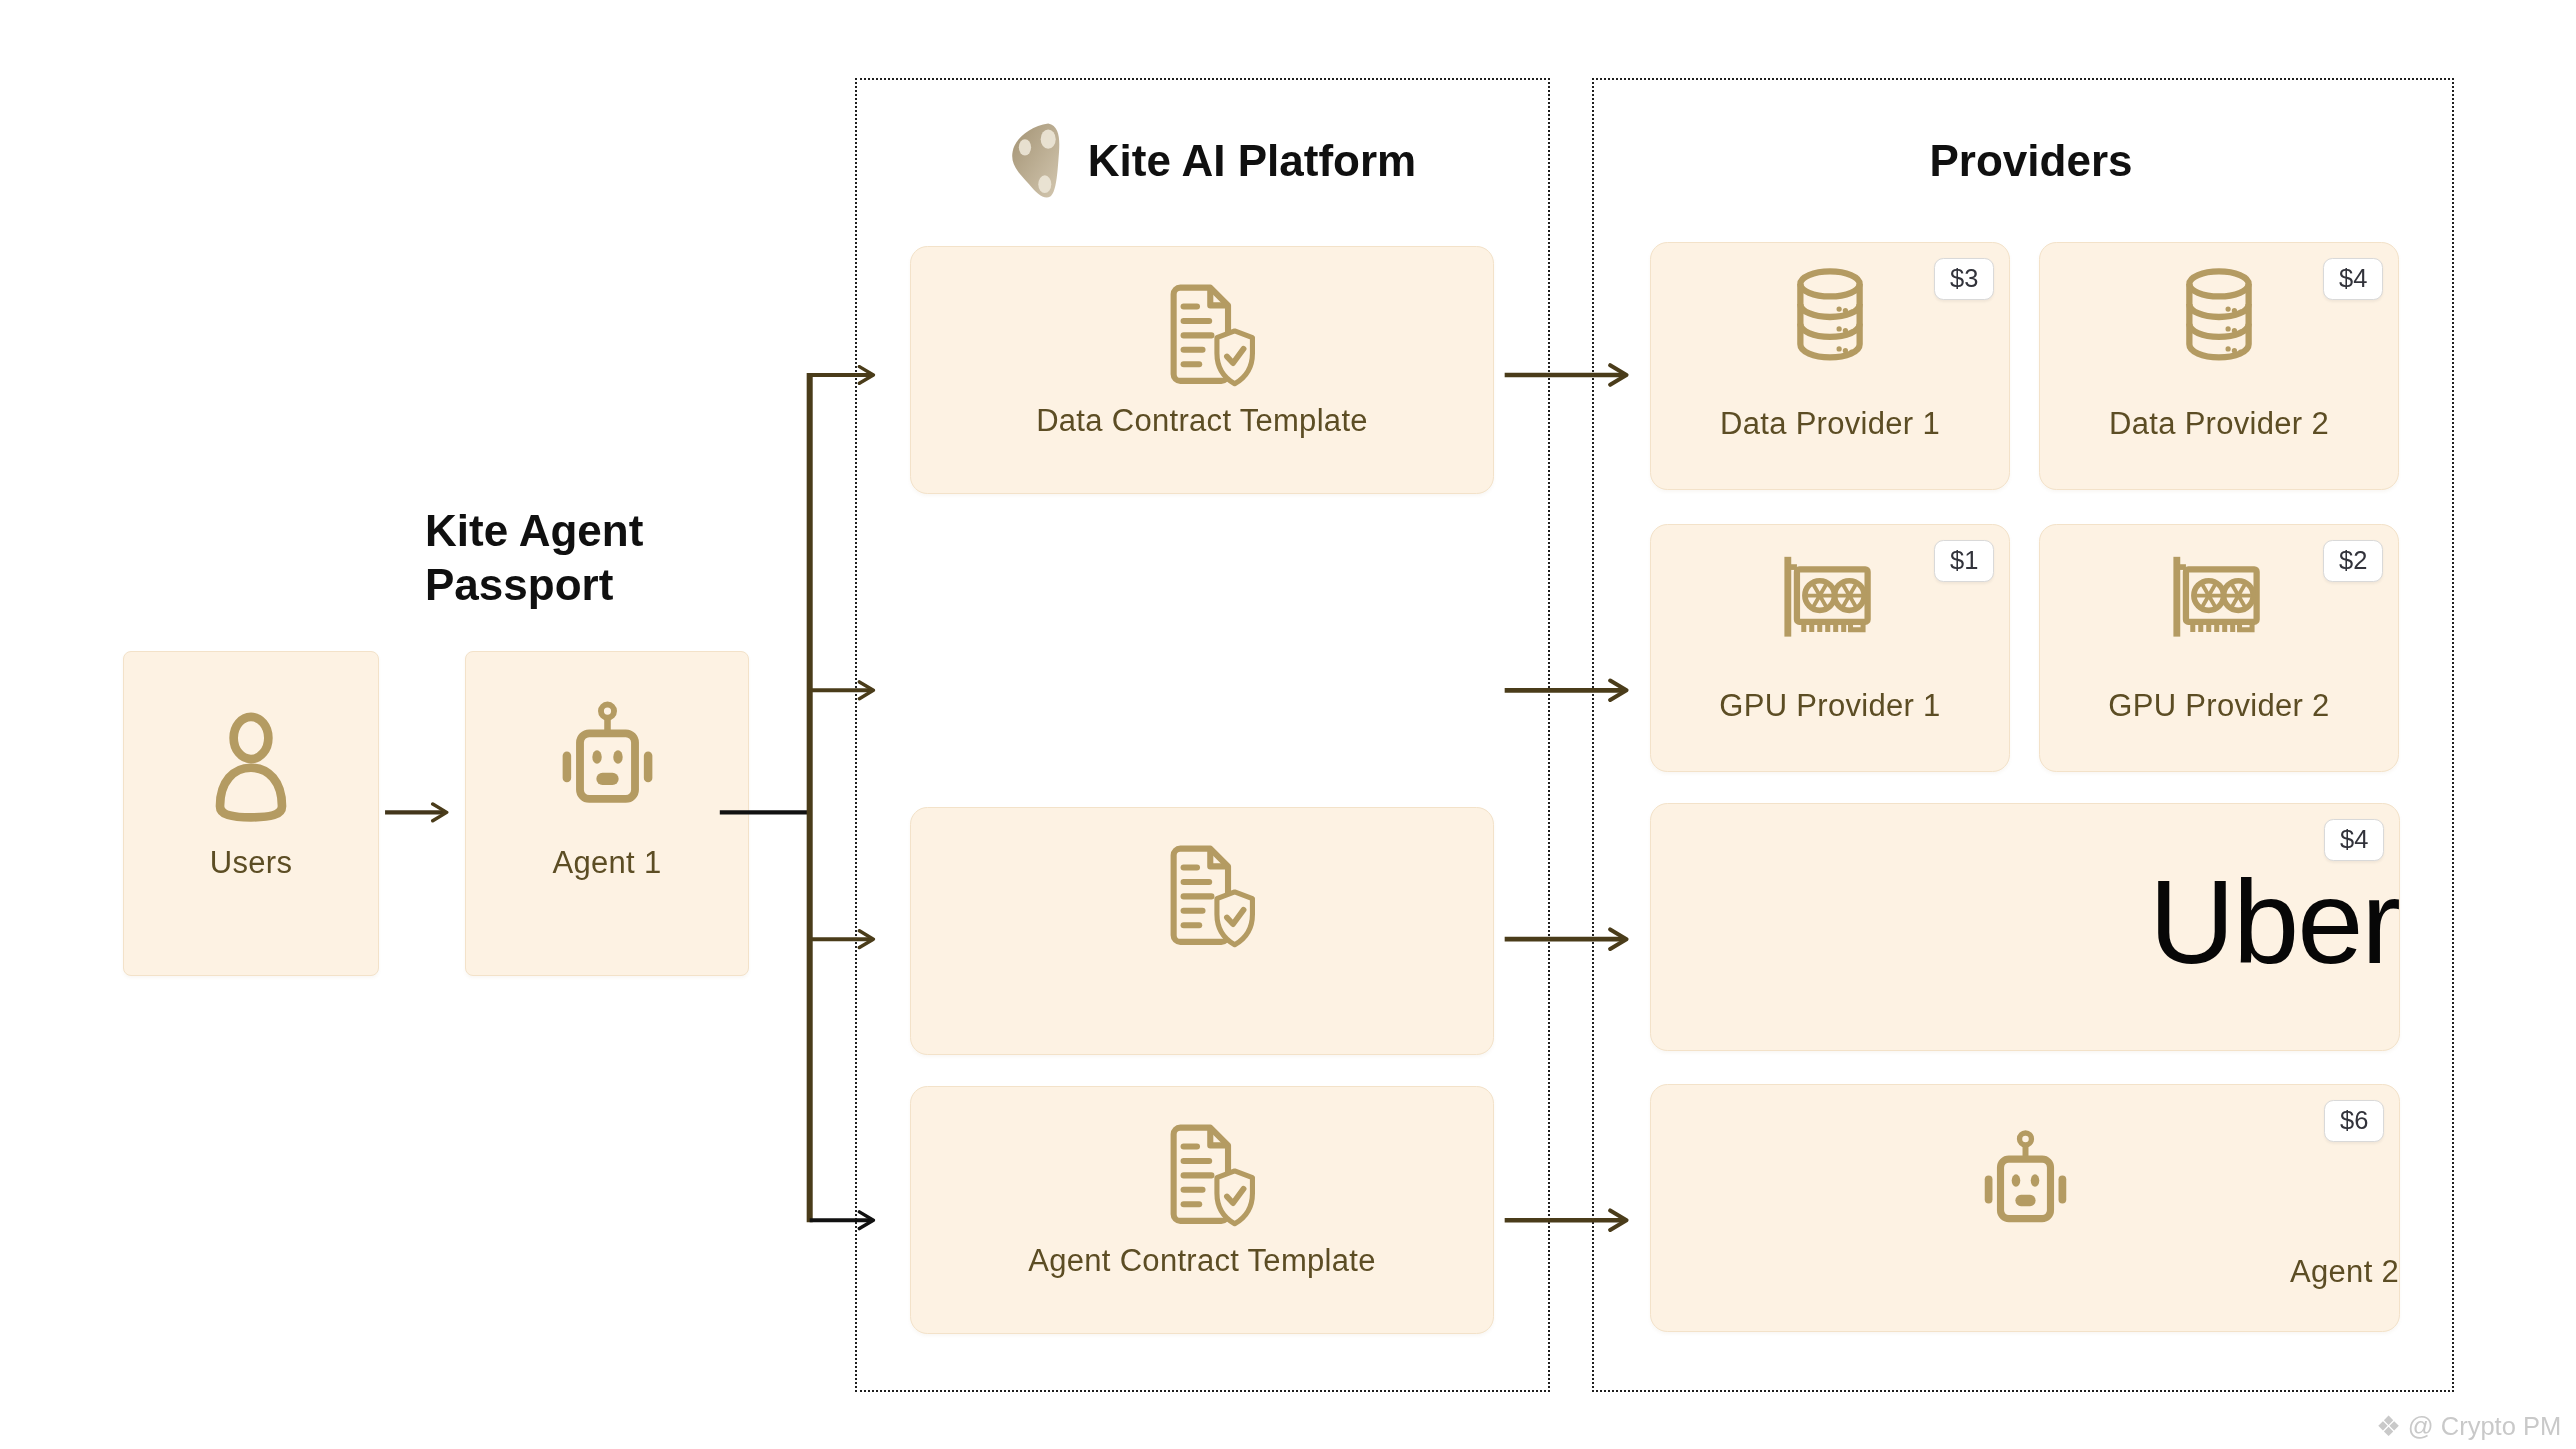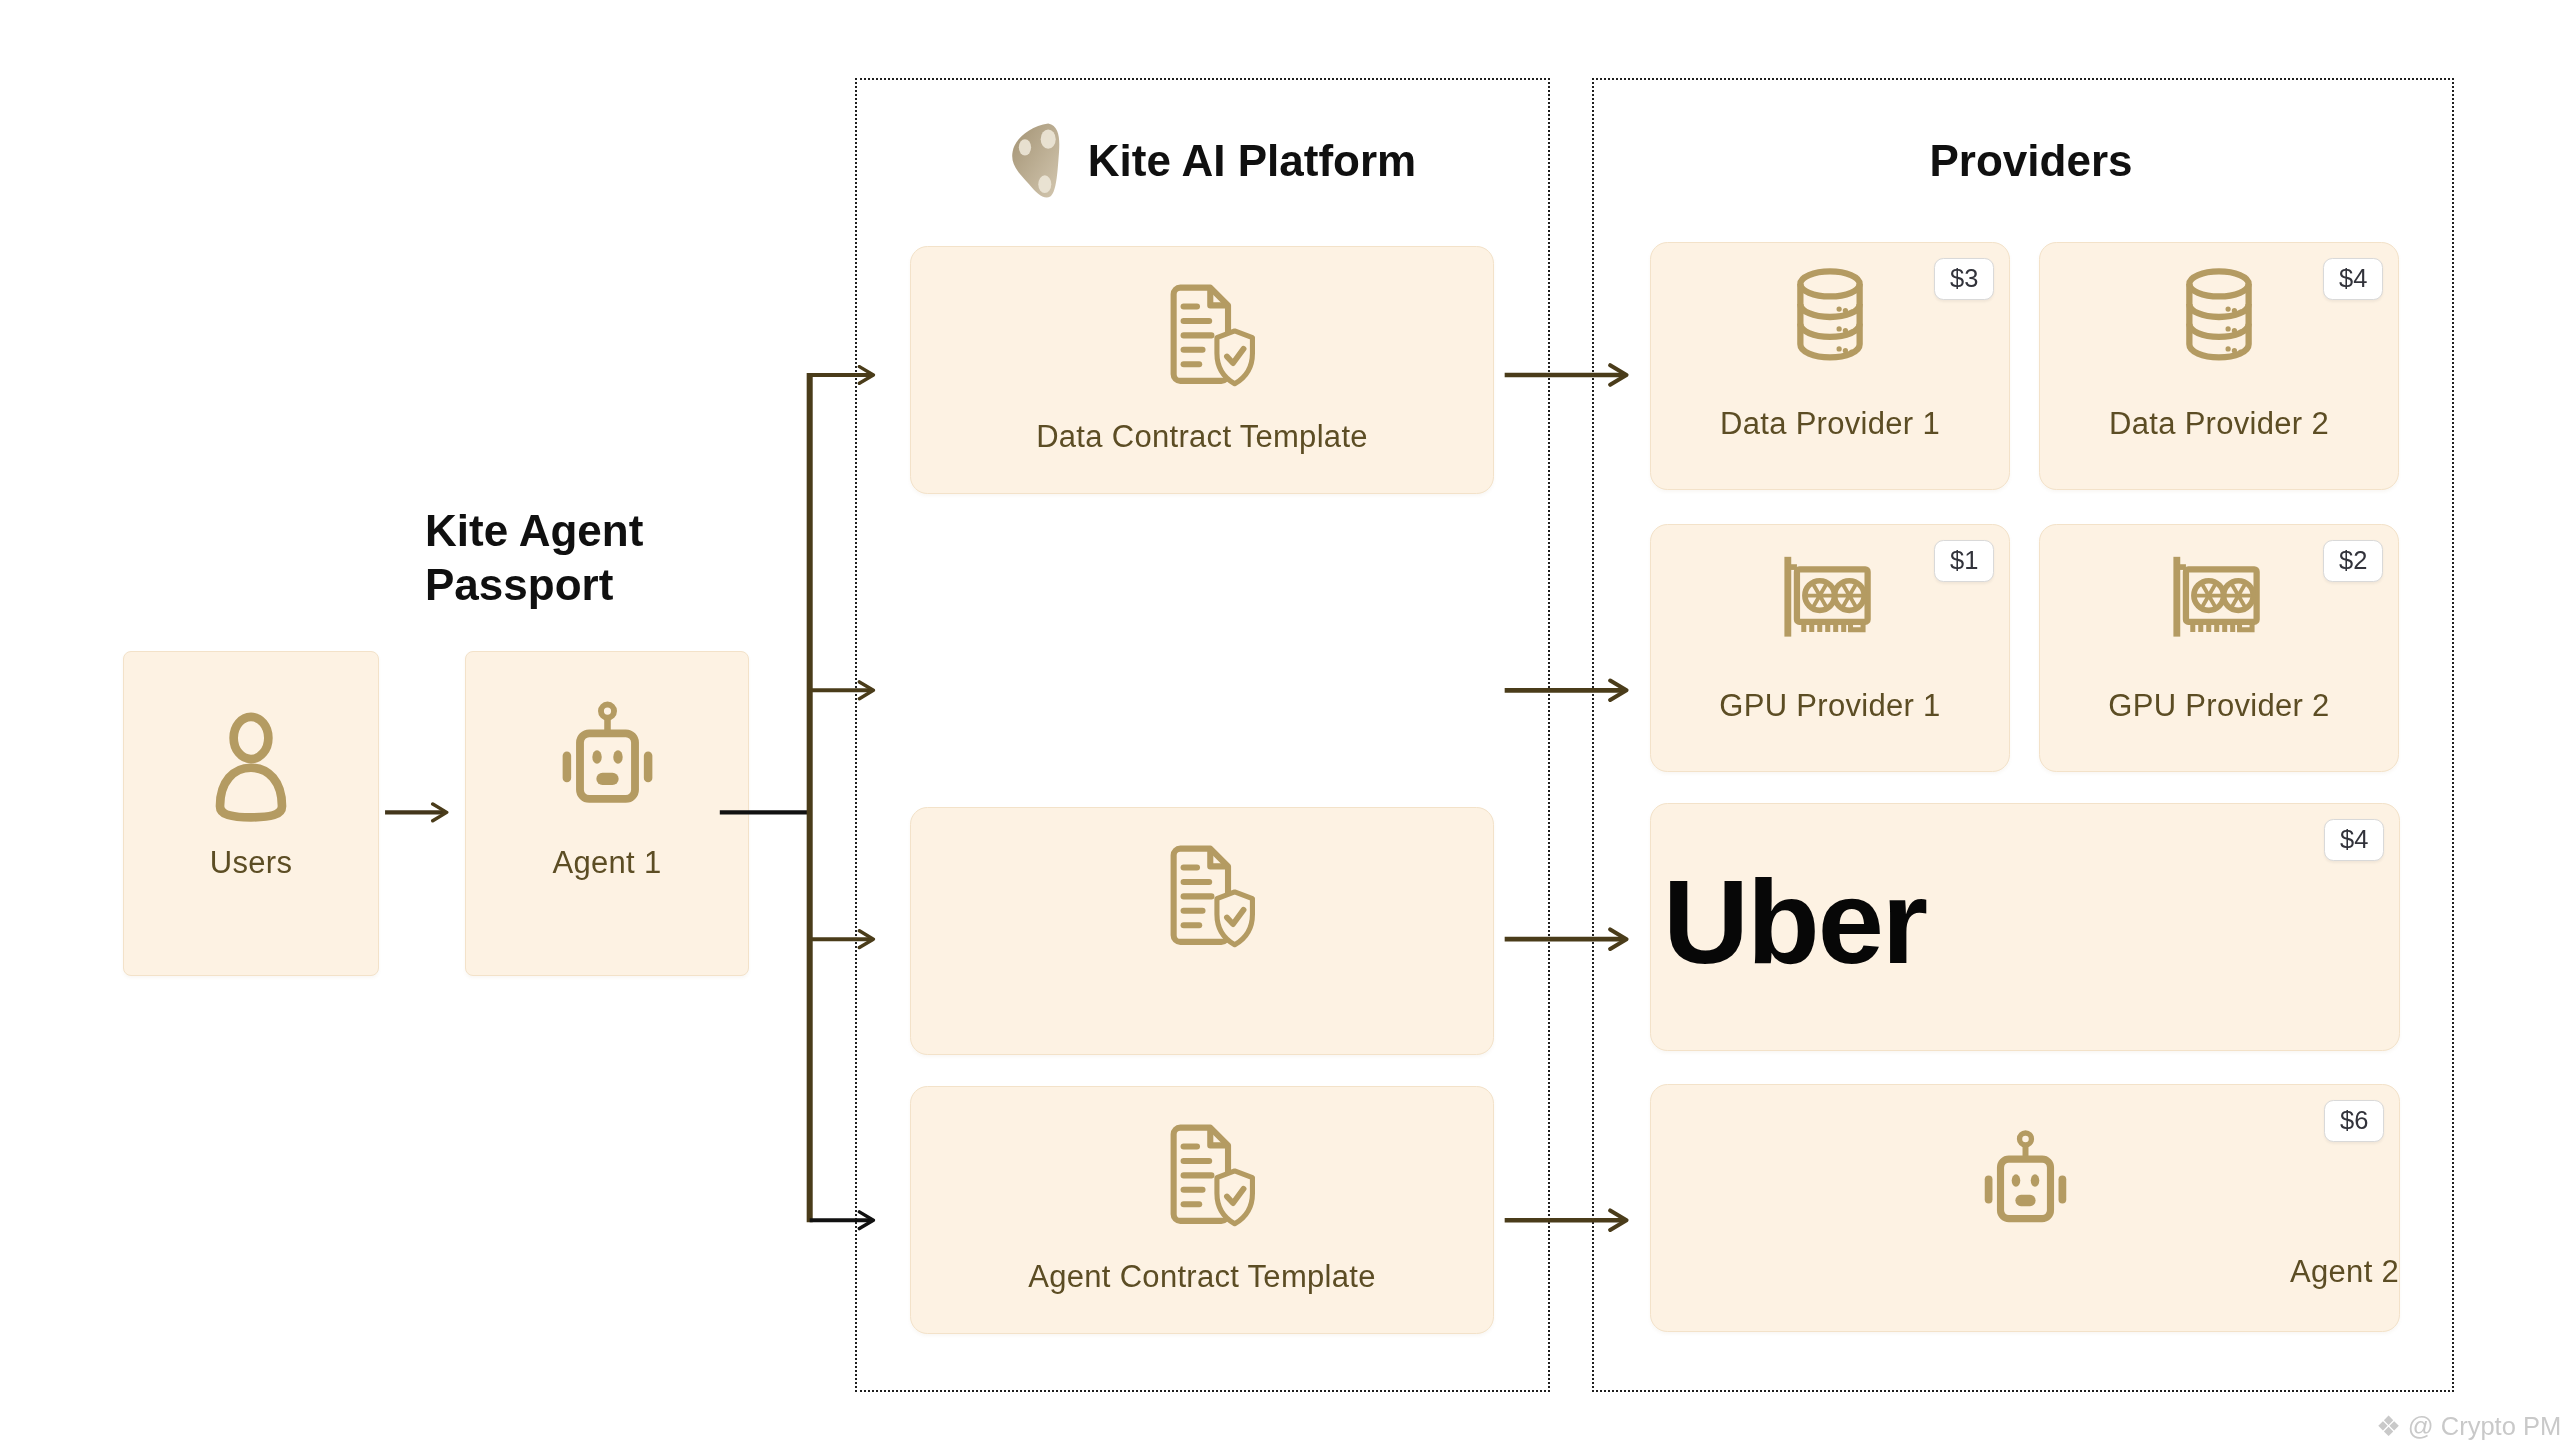--- a/index.html
+++ b/index.html
@@ -22,32 +22,32 @@
 
   
   .dashed-box{position:absolute;border:2px dotted #1f1f1f;background:transparent;}
   .container-header{position:absolute;top:37px;left:16px;right:0;height:87px;
                     display:flex;align-items:center;justify-content:center;gap:13px;}
   .container-header .header-title{color:#101010;font-size:44px;font-weight:700;}
 
   
   .template-card{left:53px;width:582px;height:246px;}
   .template-card .icon-wrap{top:34px;}
-  .template-card .card-label{top:172px;}
+  .template-card .card-label{top:156px;}
 
   
   .provider-card{width:358px;height:246px;}
   .provider-card .icon-wrap{top:17px;}
   .provider-card .card-label{top:163px;}
   .provider-wide{width:748px;height:246px;}
   .price-badge{position:absolute;top:14.8px;right:14.8px;background:#ffffff;border:1.3px solid #d9d9d9;
                border-radius:9.4px;padding:5.4px 14.8px;font-size:25.5px;color:#32333b;
                box-shadow:0 1.3px 2.7px rgba(0,0,0,.05);}
-  .uber-word{position:absolute;left:12px;right:0;top:58px;text-align:left;color:#070707;
-             font-size:119px;font-weight:700;letter-spacing:-2px;line-height:1;}
+  .uber-word{position:absolute;left:0;right:0;top:58px;text-align:right;color:#070707;
+             font-size:119px;font-weight:400;letter-spacing:-2px;line-height:1;}
   .agent2-card .icon-wrap{top:42px;}
   .agent2-card .card-label{top:169px;text-align:right;}
 
   
   #arrows{position:absolute;left:0;top:0;width:2576px;height:1449px;pointer-events:none;z-index:6;}
 
   
   .watermark{position:absolute;right:14.8px;bottom:8px;display:flex;align-items:center;gap:6.7px;
              color:#c9c9c9;font-size:25.5px;}
   .watermark .wm-icon{font-size:28px;line-height:1;}

